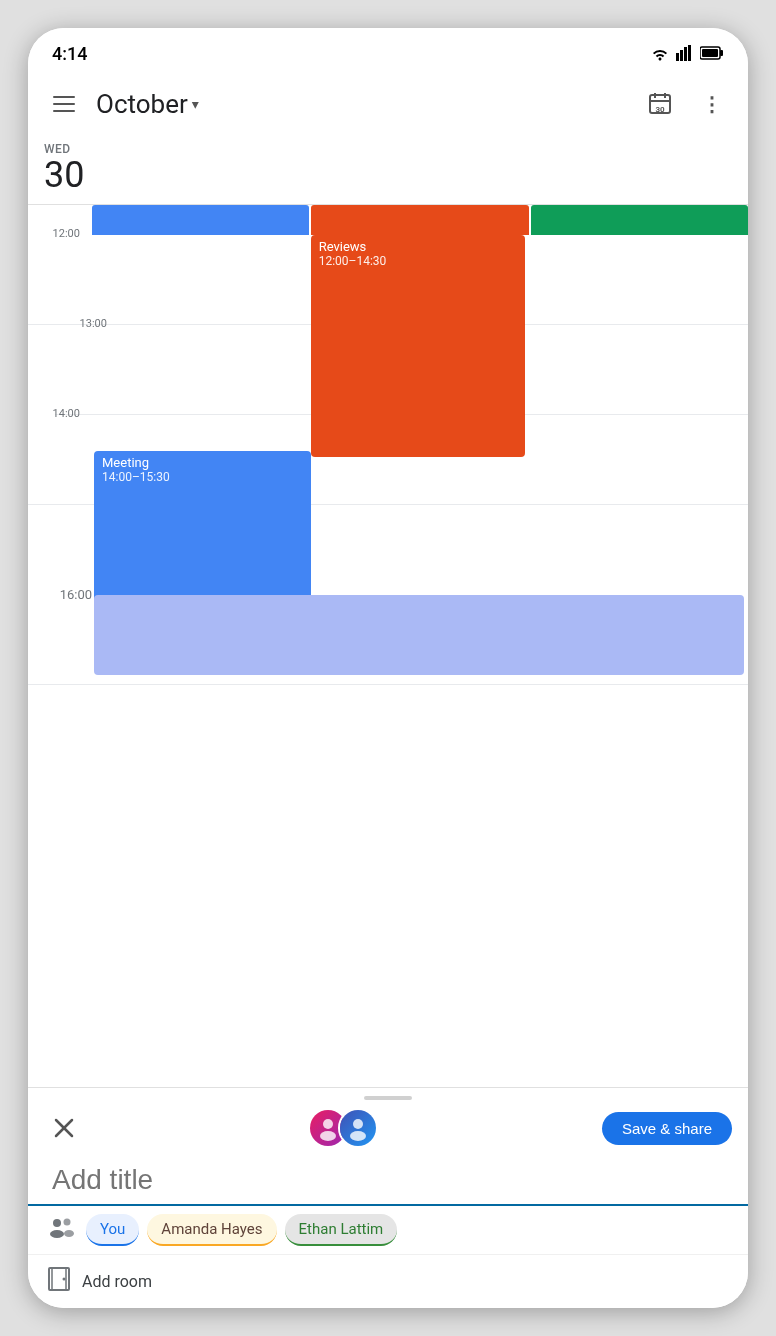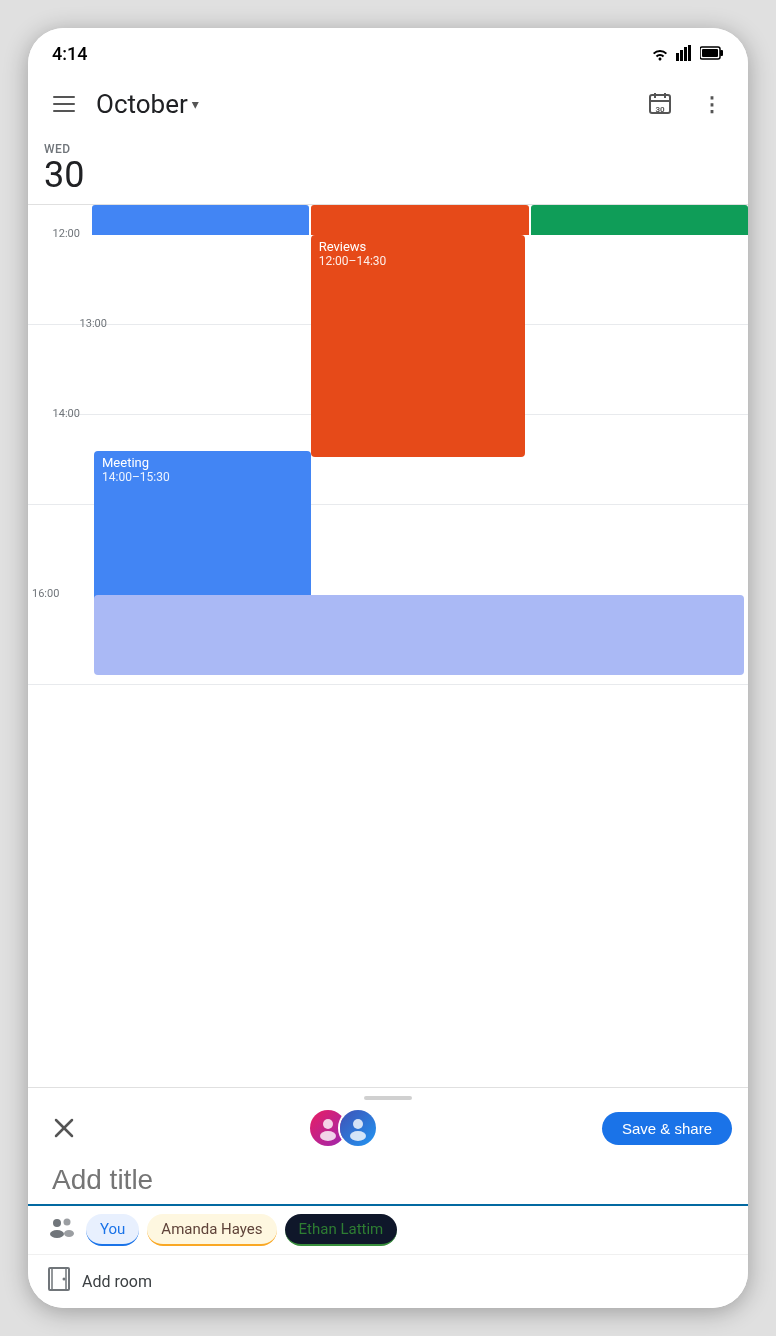--- a/index.html
+++ b/index.html
@@ -246,21 +246,21 @@
       background: #e8f0fe;
       color: #1a73e8;
       border-bottom: 2px solid #1a73e8;
     }
     .chip-amanda {
       background: #fef7e0;
       color: #5f4339;
       border-bottom: 2px solid #f9a825;
     }
     .chip-ethan {
-      background: #0f172a;
+      background: #e5e5e5;
       color: #2e7d32;
       border-bottom: 2px solid #388e3c;
     }
 
     
     .add-room-row {
       display: flex;
       align-items: center;
       padding: 12px 24px 12px 20px;
       gap: 12px;
@@ -348,21 +348,21 @@
       <div style="position: absolute; top: 120px; left: 0; right: 0; height: 90px; border-bottom: 1px solid #e8eaed; margin-left: 27px;">
         <span style="position: absolute; left: 0; top: -8px; width: 60px; font-size: 11px; color: #70757a; text-align: right; padding-right: 8px;">13:00</span>
       </div>
 
       <div style="position: absolute; top: 210px; left: 0; right: 0; height: 90px; border-bottom: 1px solid #e8eaed;">
         <span style="position: absolute; left: 0; top: -8px; width: 60px; font-size: 11px; color: #70757a; text-align: right; padding-right: 8px;">14:00</span>
       </div>
 
 
       <div style="position: absolute; top: 390px; left: 0; right: 0; height: 90px; border-bottom: 1px solid #e8eaed;">
-        <span style="position: absolute; left: 4px; top: -8px; width: 60px; font-size: 11px; color: #70757a; padding-right: 8px;">16:00</span>
+        <span style="position: absolute; left: 12px; top: -8px; width: 60px; font-size: 13px; color: #70757a; text-align: right; padding-right: 8px;">16:00</span>
       </div>
     </div>
 
     <div class="cal-event" style="position: absolute; top: 30px; left: calc(64px + (100% - 64px)/3); width: calc((100% - 64px)/3 - 4px); height: 222px; background: #e64a19; z-index: 3;">
       <div class="cal-event-title">Reviews</div>
       <div class="cal-event-time">12:00–14:30</div>
     </div>
 
     <div class="cal-event" style="position: absolute; top: 210px; left: 66px; width: calc((100% - 68px)/3); height: 153px; background: #4285f4; z-index: 3; margin-top: 36px;">
       <div class="cal-event-title">Meeting</div>

